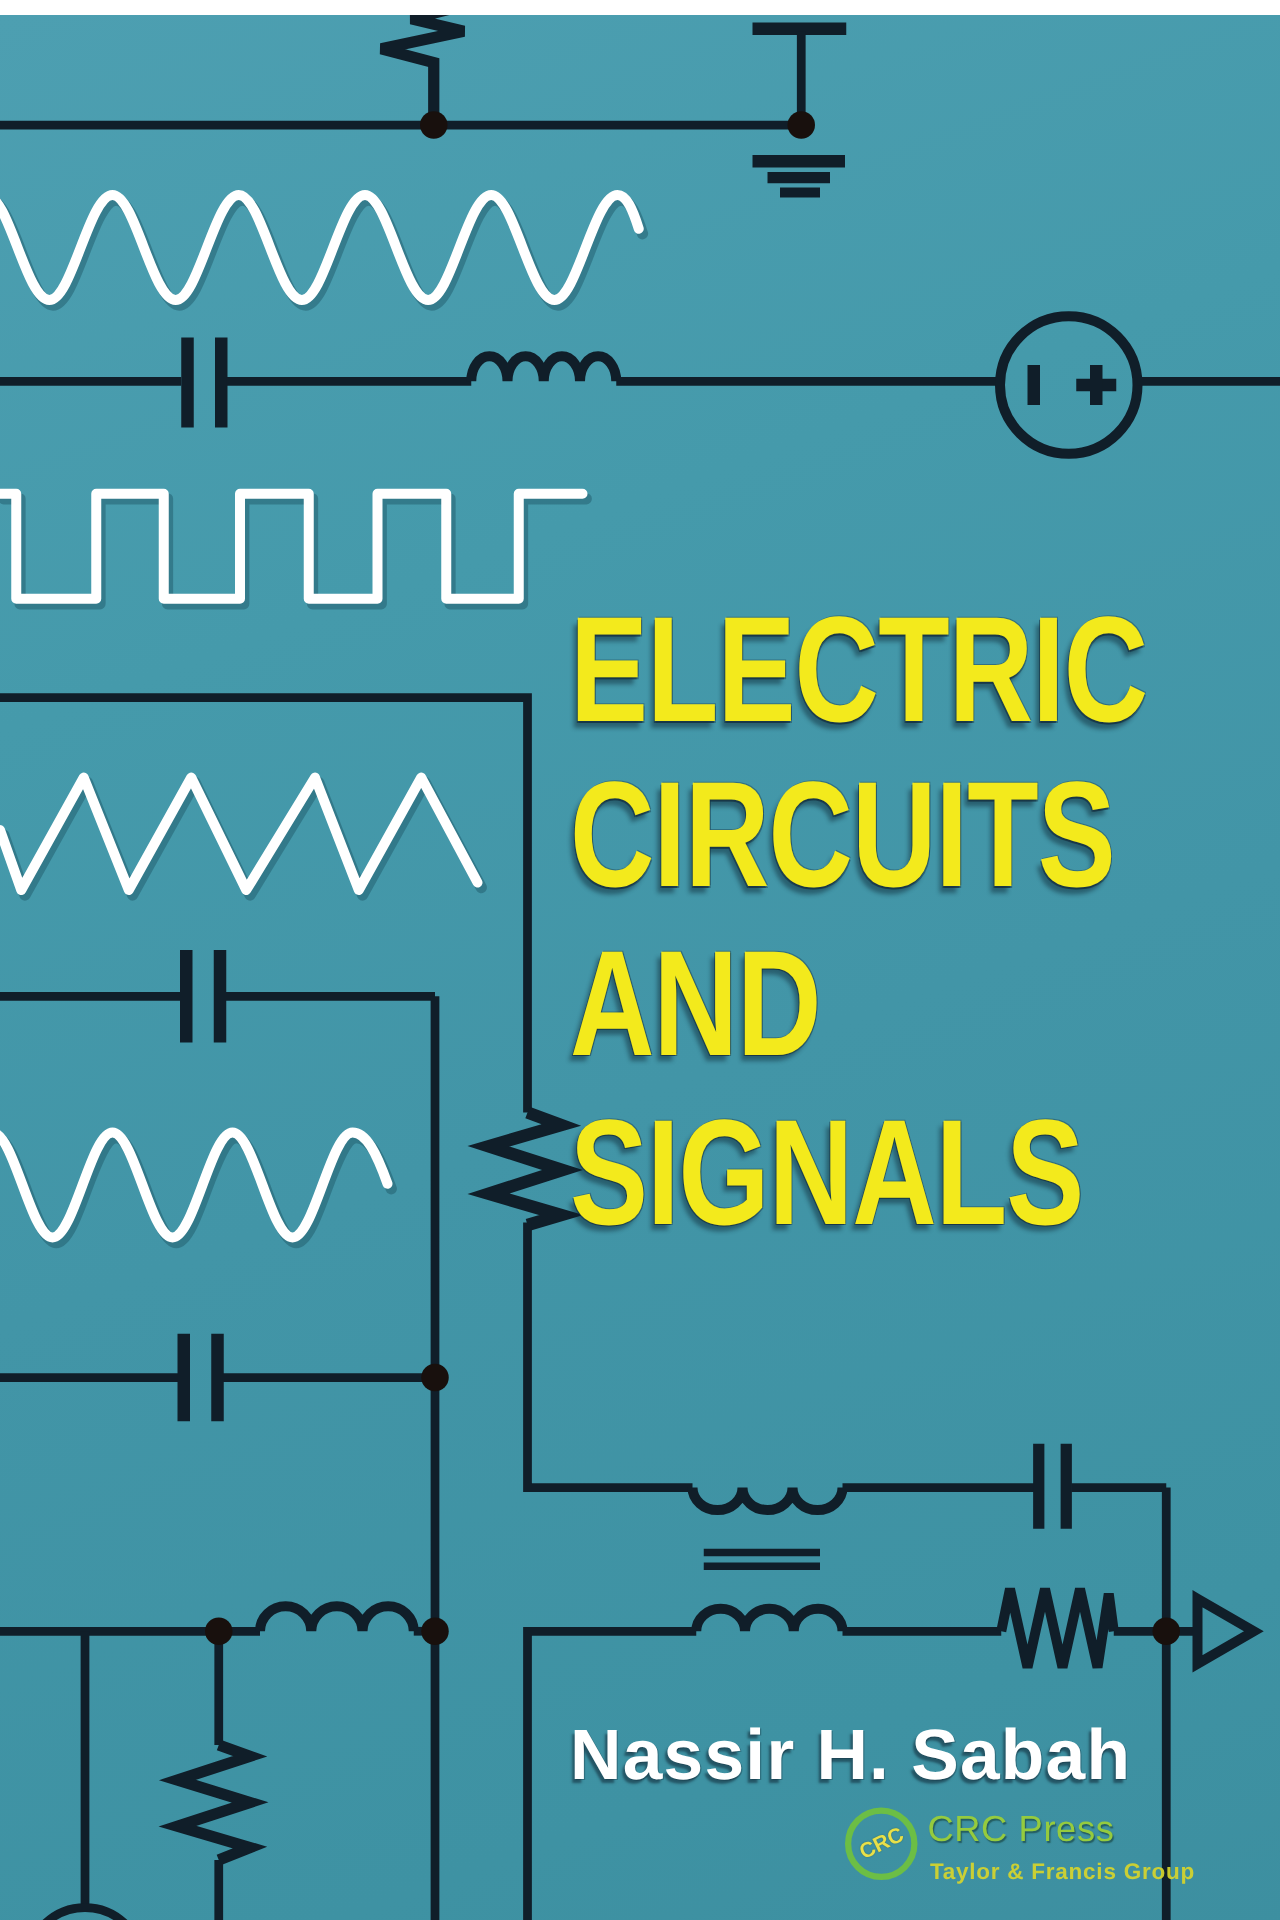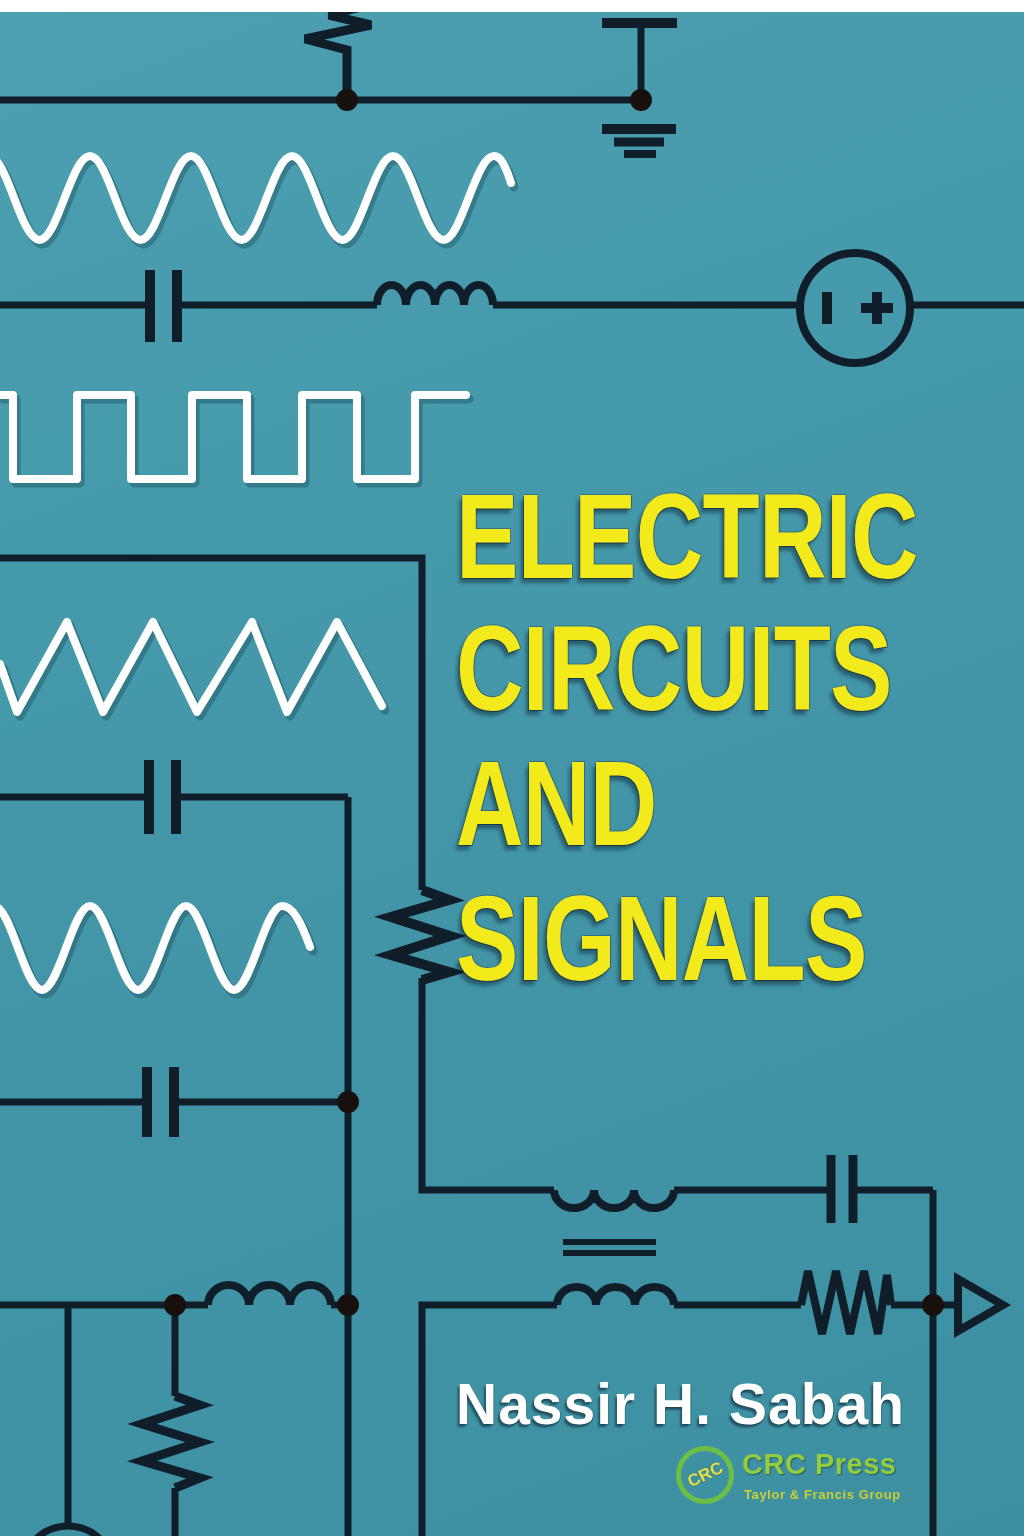--- a/index.html
+++ b/index.html
@@ -22,23 +22,23 @@
     color:var(--title);letter-spacing:-1px;transform:scaleX(.78);transform-origin:left top;white-space:nowrap;
     text-shadow:-1px 1px 0 rgba(18,40,56,.55),1px -1px 0 rgba(18,40,56,.35),
                 1px 1px 0 rgba(18,40,56,.4),-4px 5px 4px rgba(10,30,45,.45);}
   .author{position:absolute;left:456px;top:1364px;font-weight:bold;font-size:57px;line-height:1;
     color:var(--author);letter-spacing:1px;white-space:nowrap;
     text-shadow:-2px 3px 2px rgba(15,35,50,.55),1px 1px 0 rgba(15,35,50,.3);}
   .logo-circle{position:absolute;left:676px;top:1434px;width:48px;height:48px;border-radius:50%;
     border:5px solid var(--logo_green);display:flex;align-items:center;justify-content:center;}
   .logo-circle span{display:block;transform:rotate(-26deg);font-weight:bold;font-size:17px;
     color:var(--logo_yellow);letter-spacing:0;text-shadow:0 0 1px rgba(20,60,30,.6);}
-  .press-name{position:absolute;left:742px;top:1438px;font-weight:bold;font-size:29px;line-height:1;
+  .press-name{position:absolute;left:742px;top:1438px;font-weight:normal;font-size:29px;line-height:1;
     color:var(--press_green);letter-spacing:.5px;text-shadow:1px 1px 1px rgba(10,40,30,.5);}
-  .tagline{position:absolute;left:744px;top:1476px;font-weight:bold;font-size:13px;line-height:1;
+  .tagline{position:absolute;left:744px;top:1476px;font-weight:bold;font-size:18px;line-height:1;
     color:var(--tagline_yellow);letter-spacing:.6px;opacity:.92;filter:blur(.3px);}
 </style>
 </head>
 <body>
 
 <div class="cover">
 
   <svg width="1024" height="1536" viewBox="0 0 1024 1536">
     <defs>
       <path id="w1" d="M -11 144 c 18 0 32 84 50.5 84 c 18 0 32 -84 50.5 -84 c 18 0 32 84 50.5 84 c 18 0 32 -84 50.5 -84 c 18 0 32 84 50.5 84 c 18 0 32 -84 50.5 -84 c 18 0 32 84 50.5 84 c 18 0 32 -84 50.5 -84 c 18 0 32 84 50.5 84 c 18 0 32 -84 50.5 -84 c 7 0 12 11 17 27"></path>

